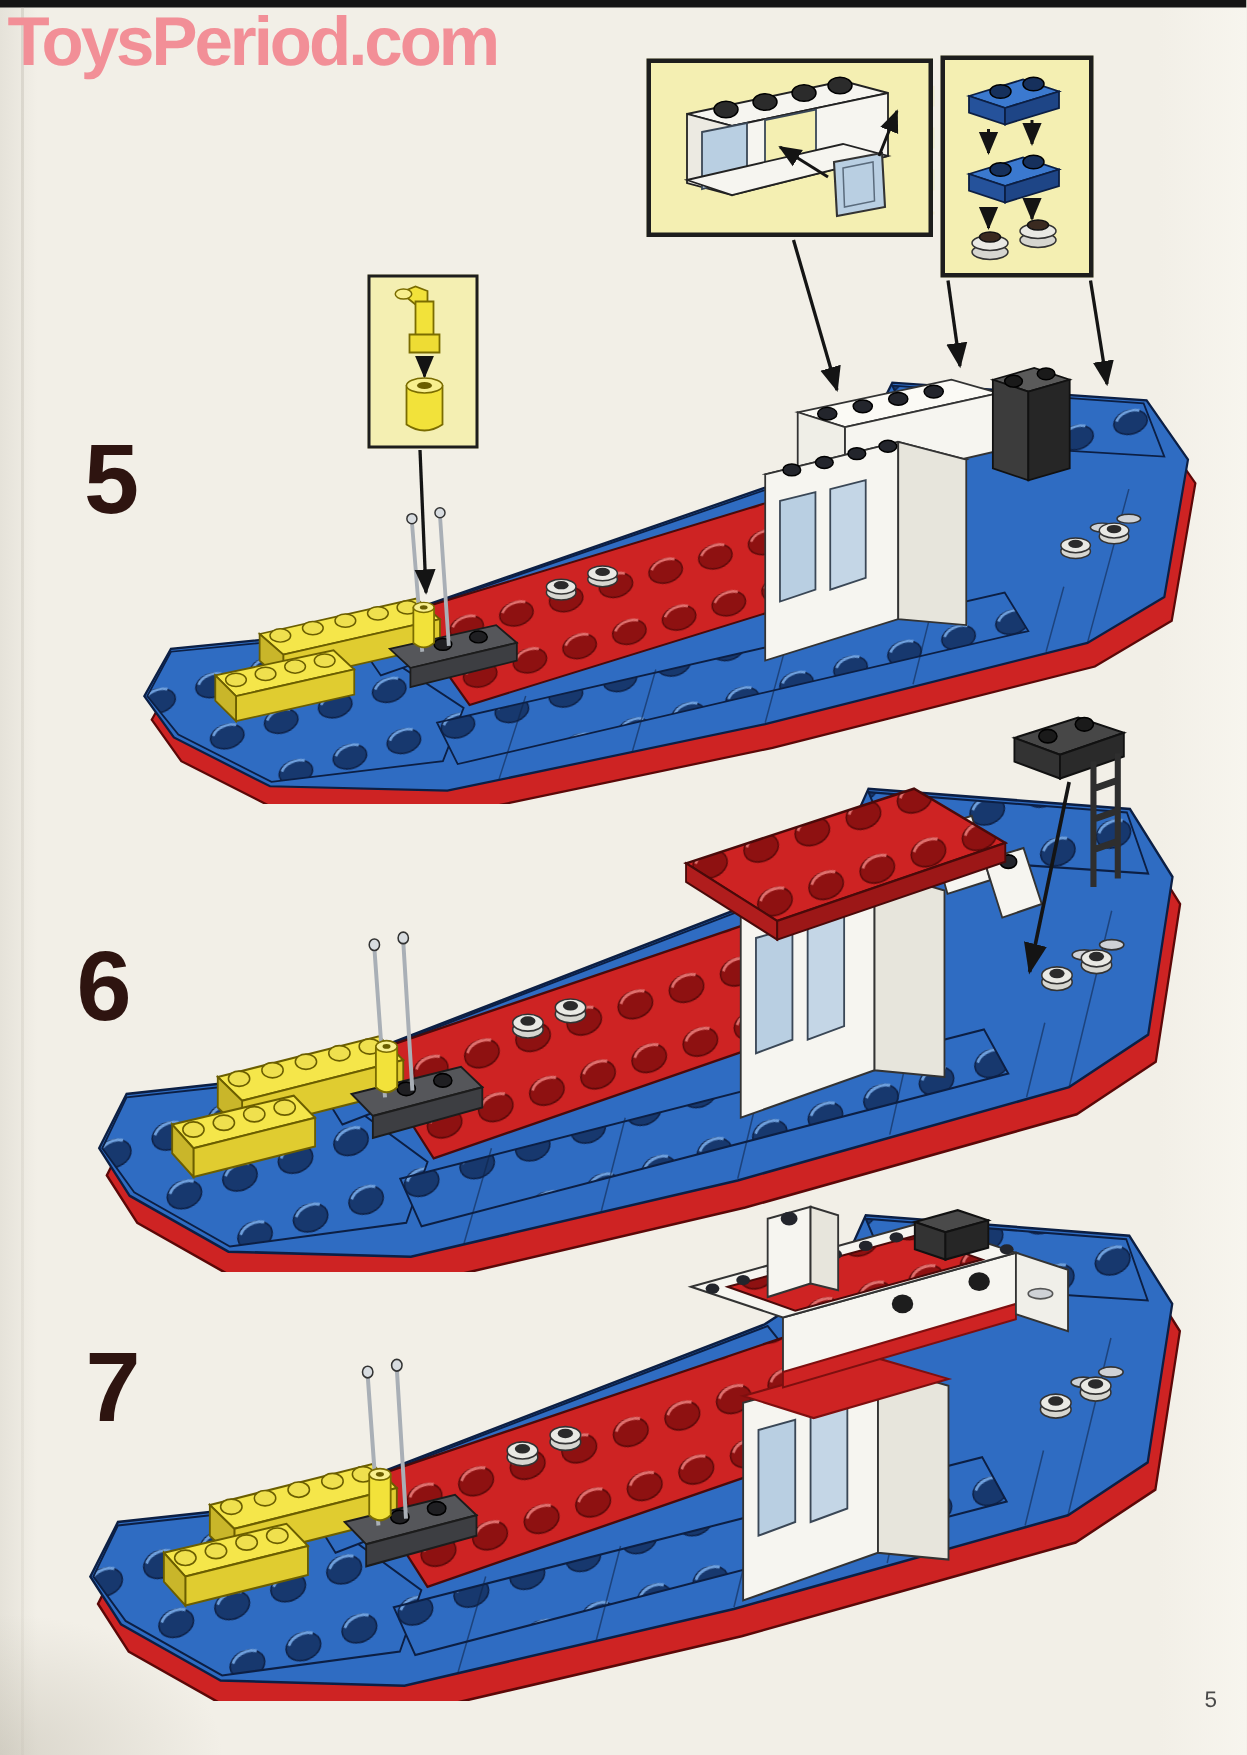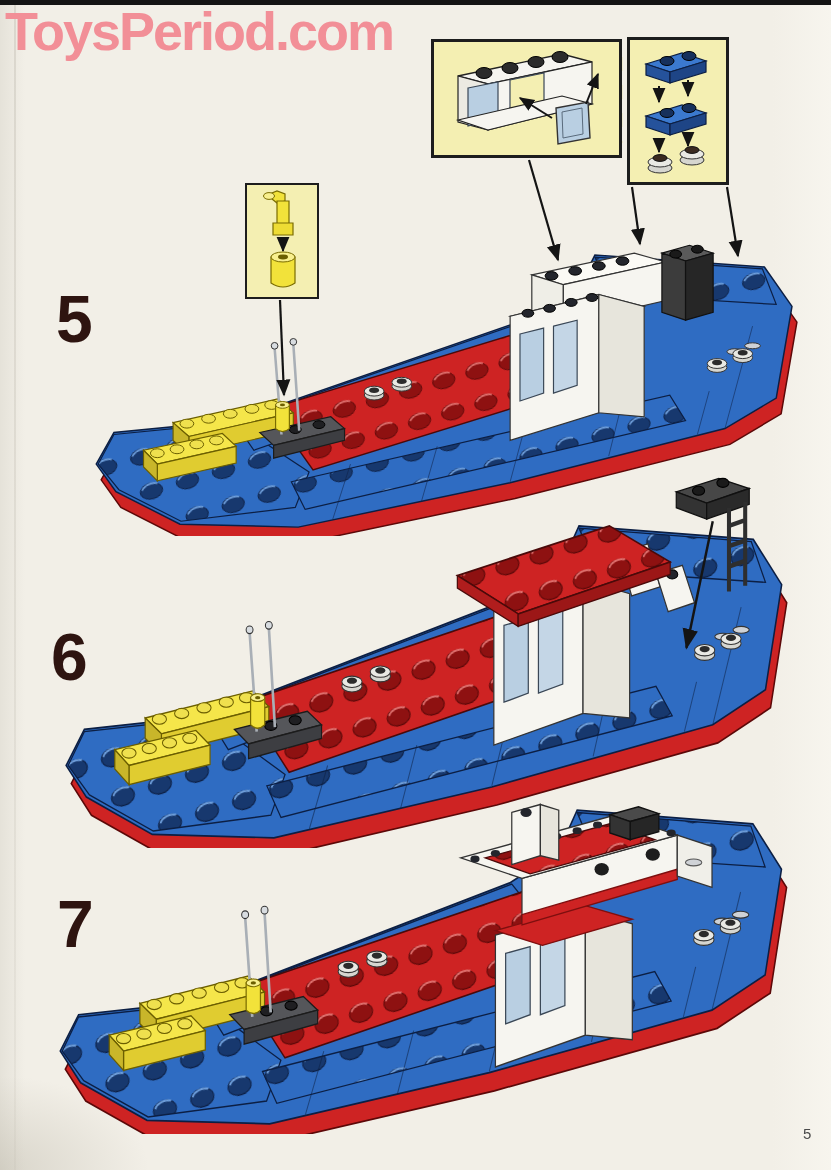--- a/index.html
+++ b/index.html
@@ -7,21 +7,21 @@
     width:831px;height:1170px;position:relative;overflow:hidden;
     background:#f2efe7;
     background-image:linear-gradient(90deg,#e5e2d9 0,#f2efe7 3%,#f2efe7 93%,#f7f5ee 100%);
     font-family:"Liberation Sans",sans-serif;
   }
   .topbar{position:absolute;top:0;left:0;width:831px;height:5px;background:#141414;}
   .left-edge{position:absolute;left:14px;top:5px;width:2px;height:1165px;
     background:linear-gradient(#b5b0a455,#b5b0a422);}
   .corner-curl{position:absolute;left:0;bottom:0;width:150px;height:95px;
     background:radial-gradient(ellipse at 0% 100%, #b3ae9f66, transparent 70%);}
-  .watermark{position:absolute;left:5px;top:0px;font-size:54px;font-weight:bold;
+  .watermark{position:absolute;left:5px;top:0px;font-size:46px;font-weight:bold;
     letter-spacing:-2px;color:#f28f97;white-space:nowrap;}
   .checker{position:absolute;left:543px;top:57px;width:80px;height:86px;opacity:.55;
     background:conic-gradient(#ece5bd 25%,transparent 0 50%,#ece5bd 0 75%,transparent 0) 0 0/28px 28px;}
   .stepnum{position:absolute;color:#2e1410;font-size:66px;font-weight:bold;line-height:1;}
   #stepnum-5{left:56px;top:286px;}
   #stepnum-6{left:51px;top:624px;}
   #stepnum-7{left:57px;top:891px;}
   .callout{position:absolute;background:#f4efb2;border:3px solid #1d1d1d;box-sizing:border-box;}
   #callout-window{left:431px;top:39px;width:191px;height:119px;}
   #callout-plates{left:627px;top:37px;width:102px;height:148px;}

